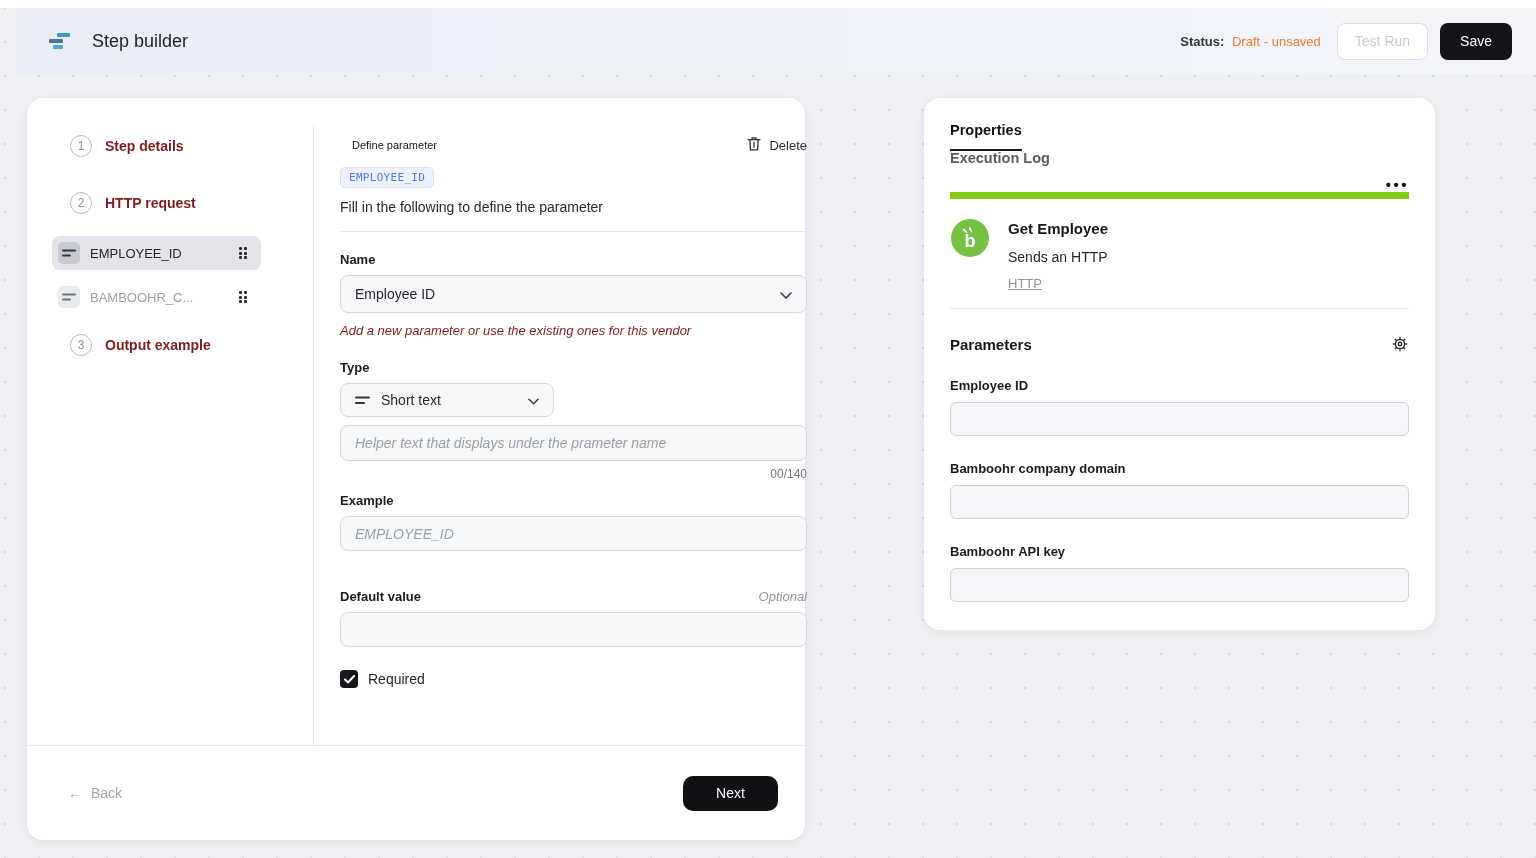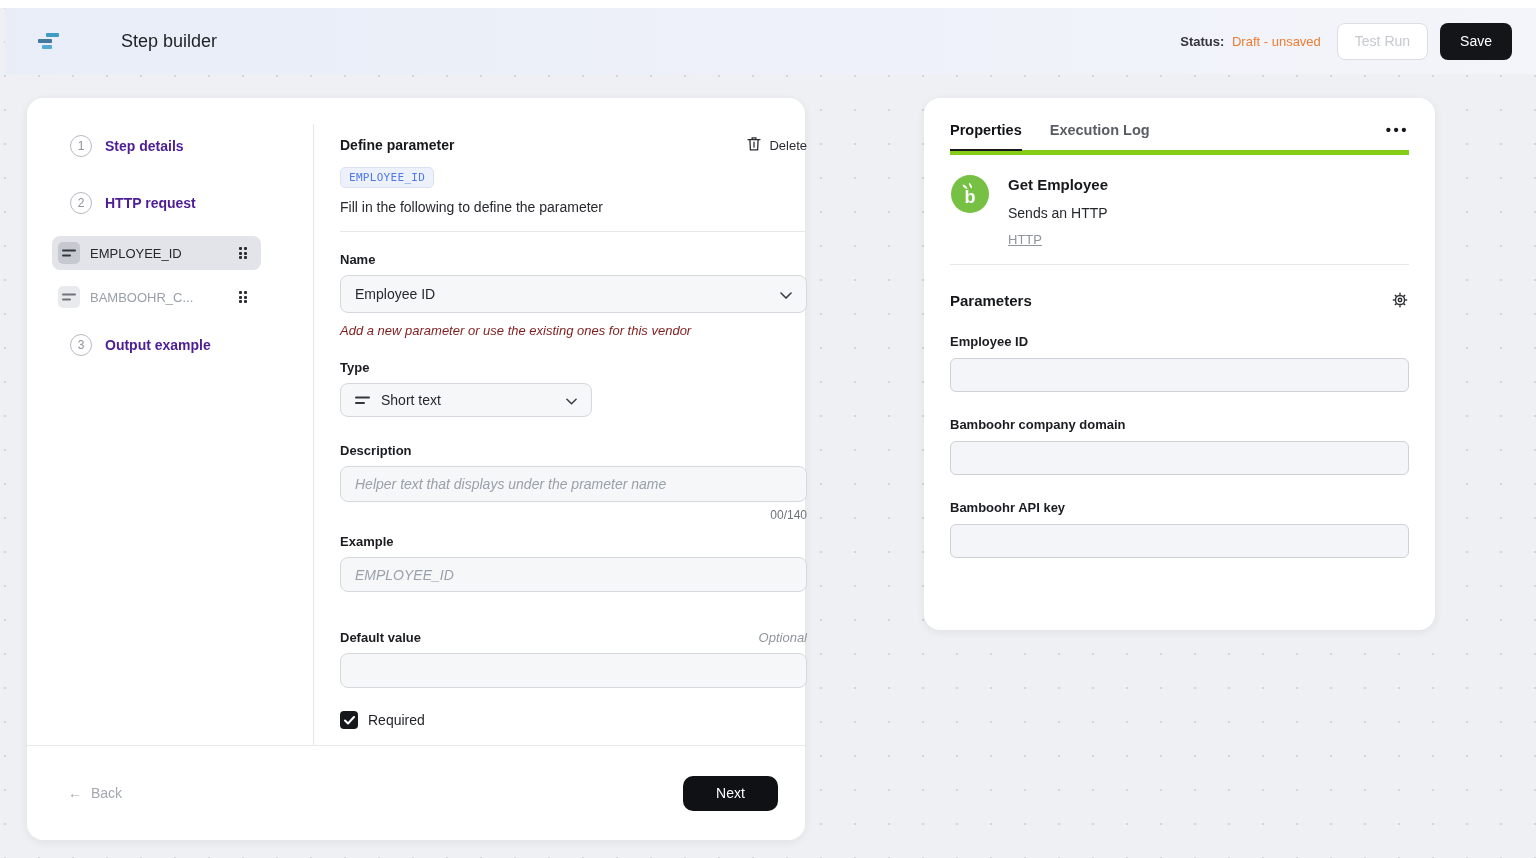--- a/index.html
+++ b/index.html
@@ -7,23 +7,23 @@
     font-family:"Liberation Sans", sans-serif; background:#fff; }
   .stage { position:relative; width:1536px; height:858px;
     background:#eef0f3;
     background-image:radial-gradient(circle, #d3d6dc 1.3px, transparent 1.5px);
     background-size:34px 34px; background-position:22px 25px; }
 
   
   .top-sliver { position:absolute; top:0; left:0; right:0; height:8px; background:#fff; z-index:5; }
 
   
-  .appbar { position:absolute; top:8px; left:5px; right:0; height:66px;
+  .appbar { position:absolute; top:8px; left:16px; right:0; height:66px;
     background:linear-gradient(90deg,#e8edf8 0%,#eef1f9 55%,#f3f5fa 100%);
-    display:flex; align-items:center; padding:0 24px; z-index:4;gap:40px; }
+    display:flex; align-items:center; padding:0 24px; z-index:4; }
   .logo { position:relative; width:22px; height:17px; margin-left:9px; }
   .logo i { position:absolute; height:4px; border-radius:1px; display:block; }
   .logo .b1 { top:0; left:8px; width:13px; background:#3e9cc4; }
   .logo .b2 { top:6px; left:0; width:14px; background:#44789d; }
   .logo .b3 { top:12px; left:4px; width:10px; background:#55a9ce; }
   .app-title { margin-left:21px; font-size:18px; color:#1d1f24; font-weight:500; }
   .appbar-right { margin-left:auto; display:flex; align-items:center; gap:12px; }
   .status-line { font-size:13px; margin-right:4px; }
   .status-label { color:#33353a; font-weight:700; }
   .status-value { color:#ed7d31; font-weight:500; margin-left:4px; }
@@ -39,51 +39,51 @@
 
   
   .steps { position:absolute; left:0; top:36px; width:286px; }
   .vdivider { position:absolute; left:286px; top:26px; height:621px; width:1px; background:#e4e6ea; }
   .step-row { display:flex; align-items:center; padding-left:43px; height:24px; cursor:pointer; }
   .step-row.s2 { margin-top:33px; }
   .step-row.s3 { margin-top:21px; }
   .step-num { width:22px; height:22px; border:1.5px solid #b7bac2; border-radius:50%;
     color:#8d919a; font-size:12px; font-weight:500; display:flex; align-items:center;
     justify-content:center; margin-right:13px; flex:none; }
-  .step-label { font-size:14px; font-weight:600; color:#4c1d95; }
+  .step-label { font-size:14px; font-weight:600; color:#7f1d1d; }
   .param-row { width:209px; margin-left:25px; height:34px; border-radius:8px;
     display:flex; align-items:center; padding:0 14px 0 6px; cursor:pointer; }
   .param-row.selected { background:#e2e4e9; margin-top:21px; }
   .param-row.plain { margin-top:12px; height:30px; }
   .param-icon { width:22px; height:22px; border-radius:5px; background:#e9eaee;
     display:flex; align-items:center; justify-content:center; margin-right:10px; flex:none; }
   .selected .param-icon { background:#c7c9d0; }
   .param-label { font-size:13px; color:#9aa0a9; flex:1; white-space:nowrap; overflow:hidden; }
   .selected .param-label { color:#26282d; font-weight:500; }
   .drag-handle { display:grid; grid-template-columns:repeat(2,3px); grid-auto-rows:3px;
     gap:1.5px 2.5px; cursor:grab; }
   .drag-handle i { background:#2a2c31; border-radius:1px; }
 
   
   .formcol { position:absolute; left:313px; top:0; width:467px; }
   .form-head { margin-top:38px; display:flex; justify-content:space-between; align-items:center; }
-  .form-title { font-size:14px; font-weight:700; color:#17181c; }
+  .form-title { font-size:11px; font-weight:400; color:#17181c;margin-left:12px; }
   .delete-btn { display:flex; gap:8px; align-items:center; font-size:13px; color:#2b2d32;
     background:none; border:none; cursor:pointer; font-family:inherit; }
   .badge { margin-top:13px; display:inline-block; font-family:"DejaVu Sans Mono", monospace;
     font-size:11px; color:#4f78e8; background:#edf1fb; border:1px solid #dbe1f3;
     border-radius:5px; padding:3px 8px; letter-spacing:.3px; }
   .form-sub { margin-top:11px; font-size:14px; color:#27292e; }
   .divider { margin-top:16px; height:1px; background:#e6e7eb; }
   .field-label { font-size:13px; font-weight:700; color:#1b1c21; }
   .ml-t20 { margin-top:20px; } .ml-t22 { margin-top:22px; } .ml-t26 { margin-top:26px; } .ml-t12 { margin-top:12px; }
   .select { margin-top:8px; border:1px solid #d6d8de; border-radius:8px; background:#f6f7f9;
     display:flex; align-items:center; padding:0 14px; font-size:14px; color:#26282d; cursor:pointer; }
   .select-lg { height:38px; justify-content:space-between; }
-  .select-sm { height:34px; width:252px; gap:11px; }
+  .select-sm { height:34px; width:214px; gap:11px; }
   .select-sm .chev { margin-left:auto; }
   .helper { margin-top:10px; font-size:13px; font-style:italic; color:#7f1d1d; }
   .tinput { margin-top:8px; width:100%; height:36px; background:#f6f7f9; border:1px solid #d6d8de;
     border-radius:8px; padding:0 14px; font-size:14px; color:#26282d; font-family:inherit; }
   .tinput::placeholder { font-style:italic; color:#9aa0ab; }
   .tinput.h35 { height:35px; }
   .counter { margin-top:6px; text-align:right; font-size:12px; color:#6d727b; }
   .default-row { margin-top:26px; display:flex; justify-content:space-between; align-items:baseline; }
   .optional { font-size:13px; font-style:italic; color:#8f949d; }
   .required-row { margin-top:23px; display:flex; align-items:center; gap:10px; cursor:pointer; }
@@ -92,21 +92,21 @@
   .required-label { font-size:14px; color:#1f2126; }
   .card-foot { position:absolute; left:0; right:0; bottom:0; height:95px;
     border-top:1px solid #e8e9ed; display:flex; align-items:center;
     justify-content:space-between; padding:0 27px 0 41px; }
   .back-btn { display:flex; align-items:center; gap:9px; color:#a3a7af; font-size:14px;
     background:none; border:none; cursor:pointer; font-family:inherit; }
   .btn-next { width:95px; height:35px; background:#101114; color:#fff; border-radius:10px;
     font-size:14px; display:flex; align-items:center; justify-content:center; }
 
   
-  .tabs { margin-top:24px; display:flex; align-items:flex-start; border-bottom:5px solid #84cc16; }
+  .tabs { margin-top:24px; display:flex; align-items:flex-start; border-bottom:7px solid #84cc16;flex-direction:column; }
   .tab { padding-bottom:11px; margin-right:28px; font-size:14.5px; color:#585d66;
     font-weight:600; cursor:pointer; }
   .tab.active { font-weight:700; color:#121316; border-bottom:2px solid #17181c; margin-bottom:-1px; }
   .dots-menu { margin-left:auto; letter-spacing:2.5px; font-size:15px; font-weight:700;
     color:#17181c; line-height:1; cursor:pointer; background:none; border:none; }
   .step-info { margin-top:19px; display:flex; gap:18px; }
   .vendor-icon { flex:none; }
   .si-title { font-size:15px; font-weight:700; color:#17181c; margin-top:2px; }
   .si-sub { font-size:14px; color:#26282d; margin-top:12px; }
   .si-type { font-size:13px; color:#8f949d; margin-top:11px;text-decoration:underline; }
@@ -230,21 +230,20 @@
             </svg>
         </span>
         <span>Short text</span>
         <span class="chev">
           <svg width="11" height="7" viewBox="0 0 12 7">
               <path d="M1 1l5 5 5-5" stroke="#3a3d44" stroke-width="1.6" fill="none" stroke-linecap="round"></path>
             </svg>
         </span>
       </div>
 
-      <div class="field-label ml-t26">Description</div>
       <input class="tinput" type="text" placeholder="Helper text that displays under the prameter name" style="">
       <div class="counter">00/140</div>
 
       <div class="field-label ml-t12">Example</div>
       <input class="tinput h35" type="text" placeholder="EMPLOYEE_ID" style="">
 
       <div class="default-row">
         <span class="field-label" style="margin-top:12px">Default value</span>
         <span class="optional">Optional</span>
       </div>

